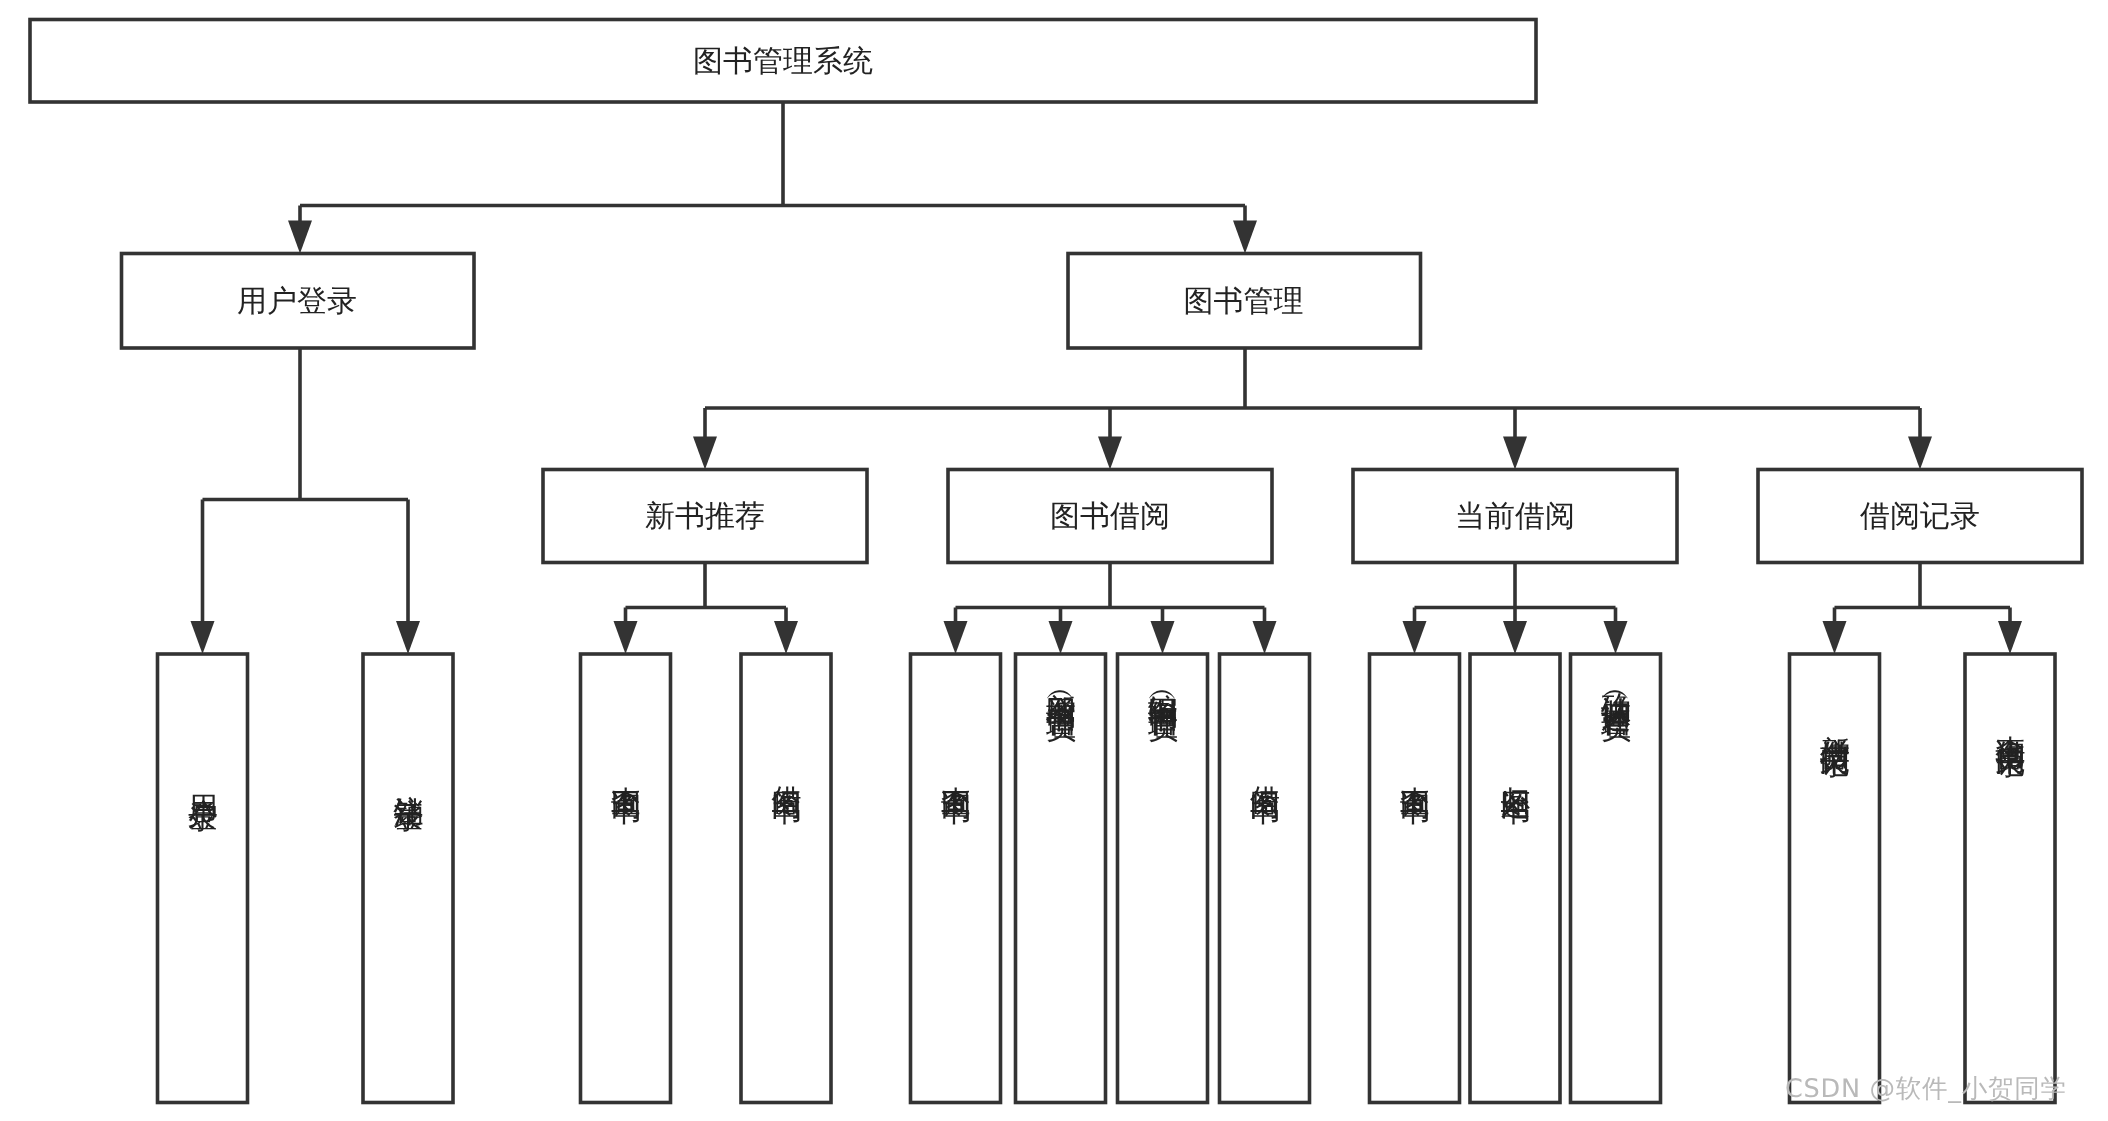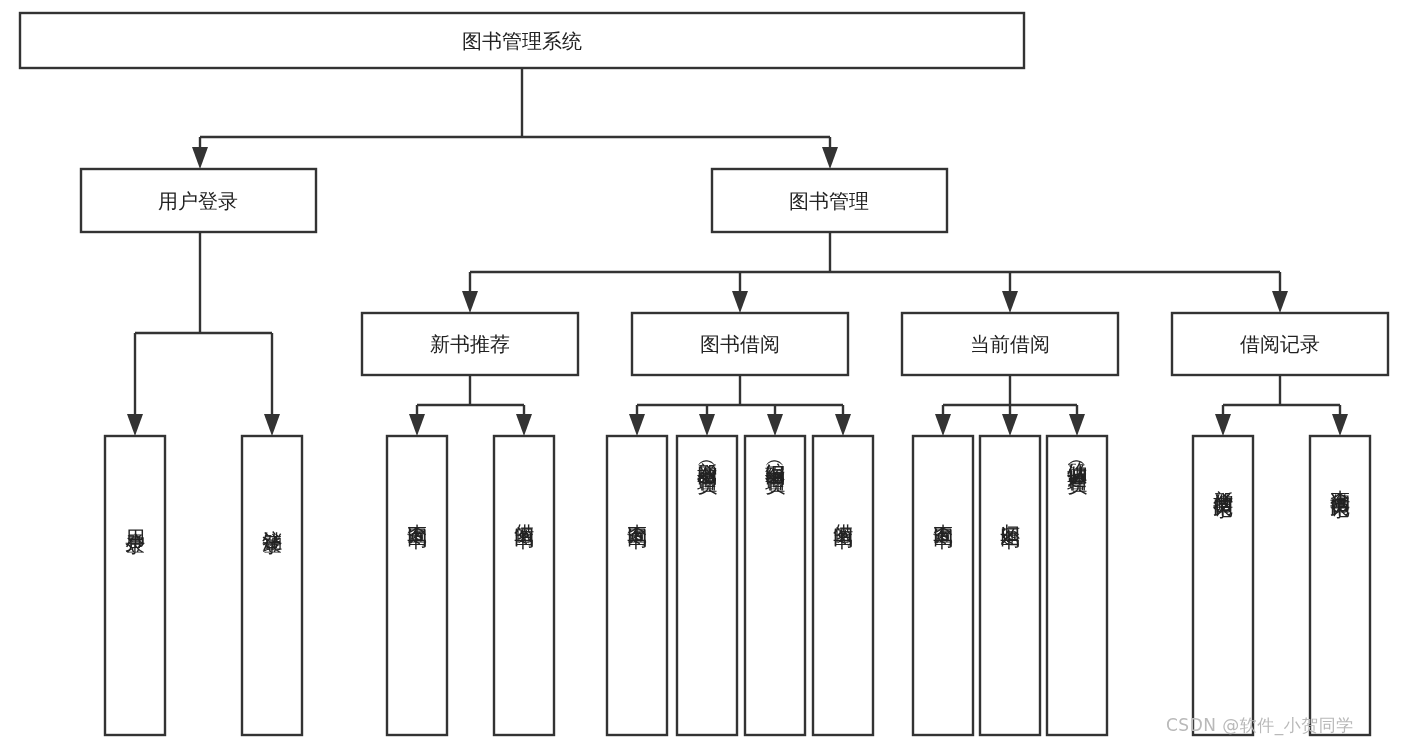--- a/index.html
+++ b/index.html
@@ -225,15 +225,15 @@
     <span class="leaf-label" style="margin-top:10px;">确认归还（管理员）</span>
   </div>
 
   <div class="leaf-label-wrap" style="left:1193px; top:436px; width:60px; height:299px;">
     <span class="leaf-label" style="margin-top:38px;">新增借阅记录</span>
   </div>
   <div class="leaf-label-wrap" style="left:1310px; top:436px; width:60px; height:299px;">
     <span class="leaf-label" style="margin-top:38px;">查询借阅记录</span>
   </div>
 
-  <div class="watermark" style="left:1166px; top:714px;">CSDN @软件_小贺同学</div>
+  <div class="watermark" style="left:1190px; top:714px;">CSDN @软件_小贺同学</div>
 
 </div>
 
 </body></html>

